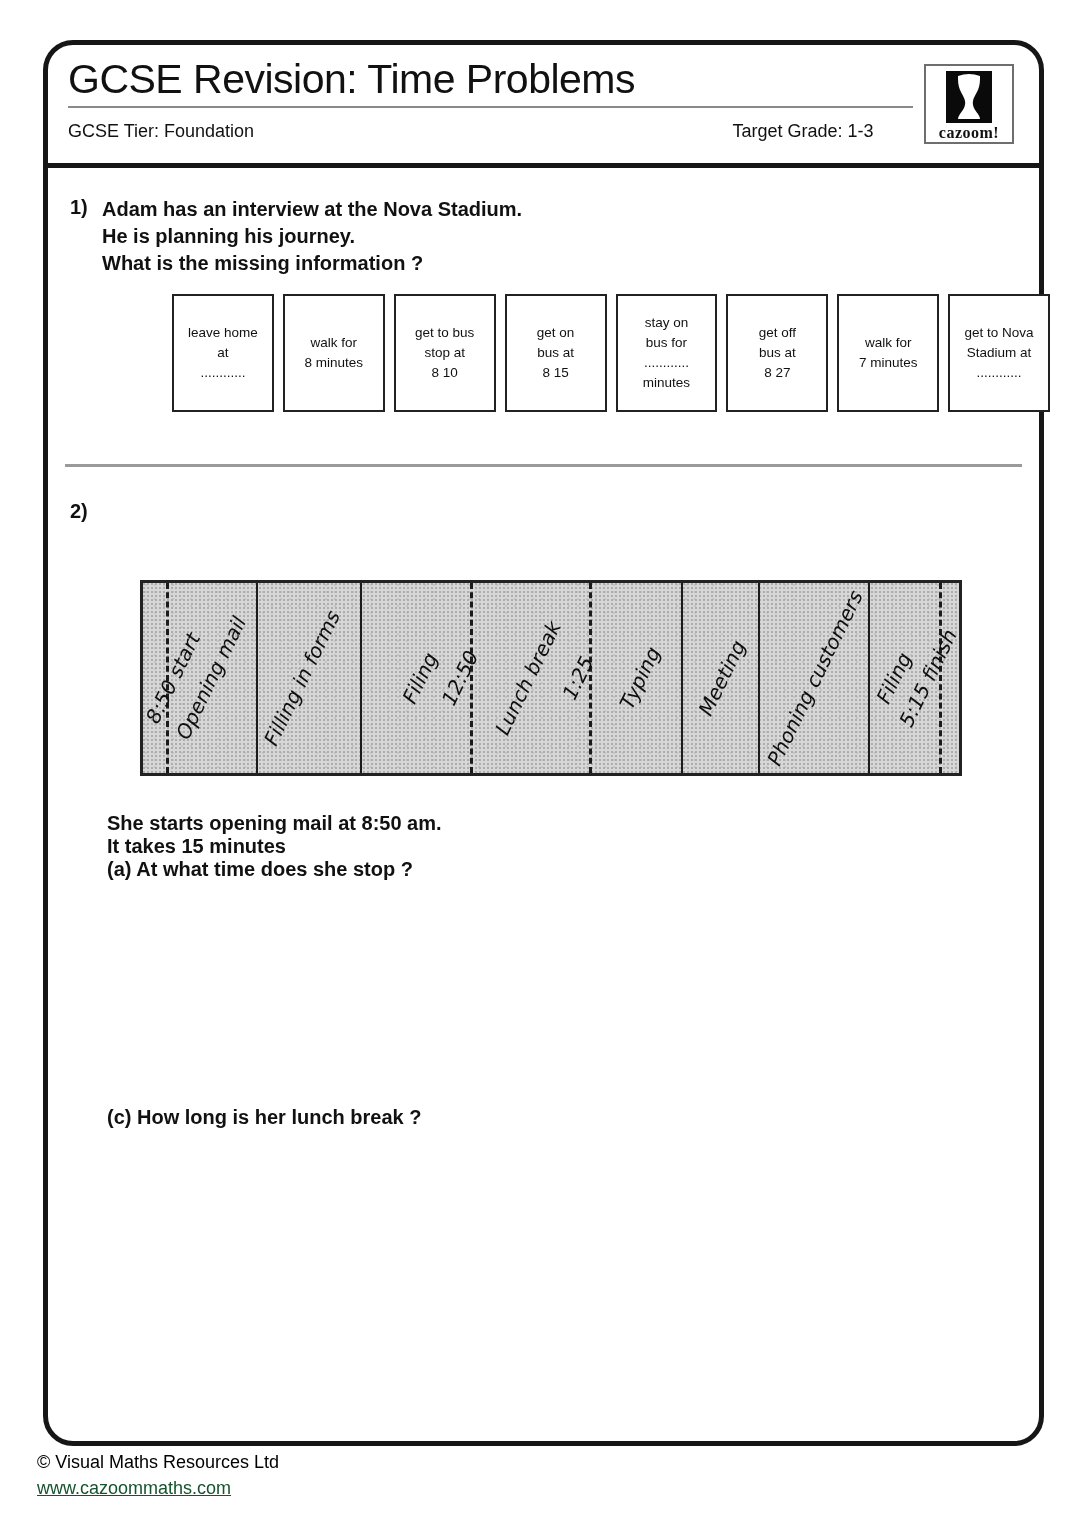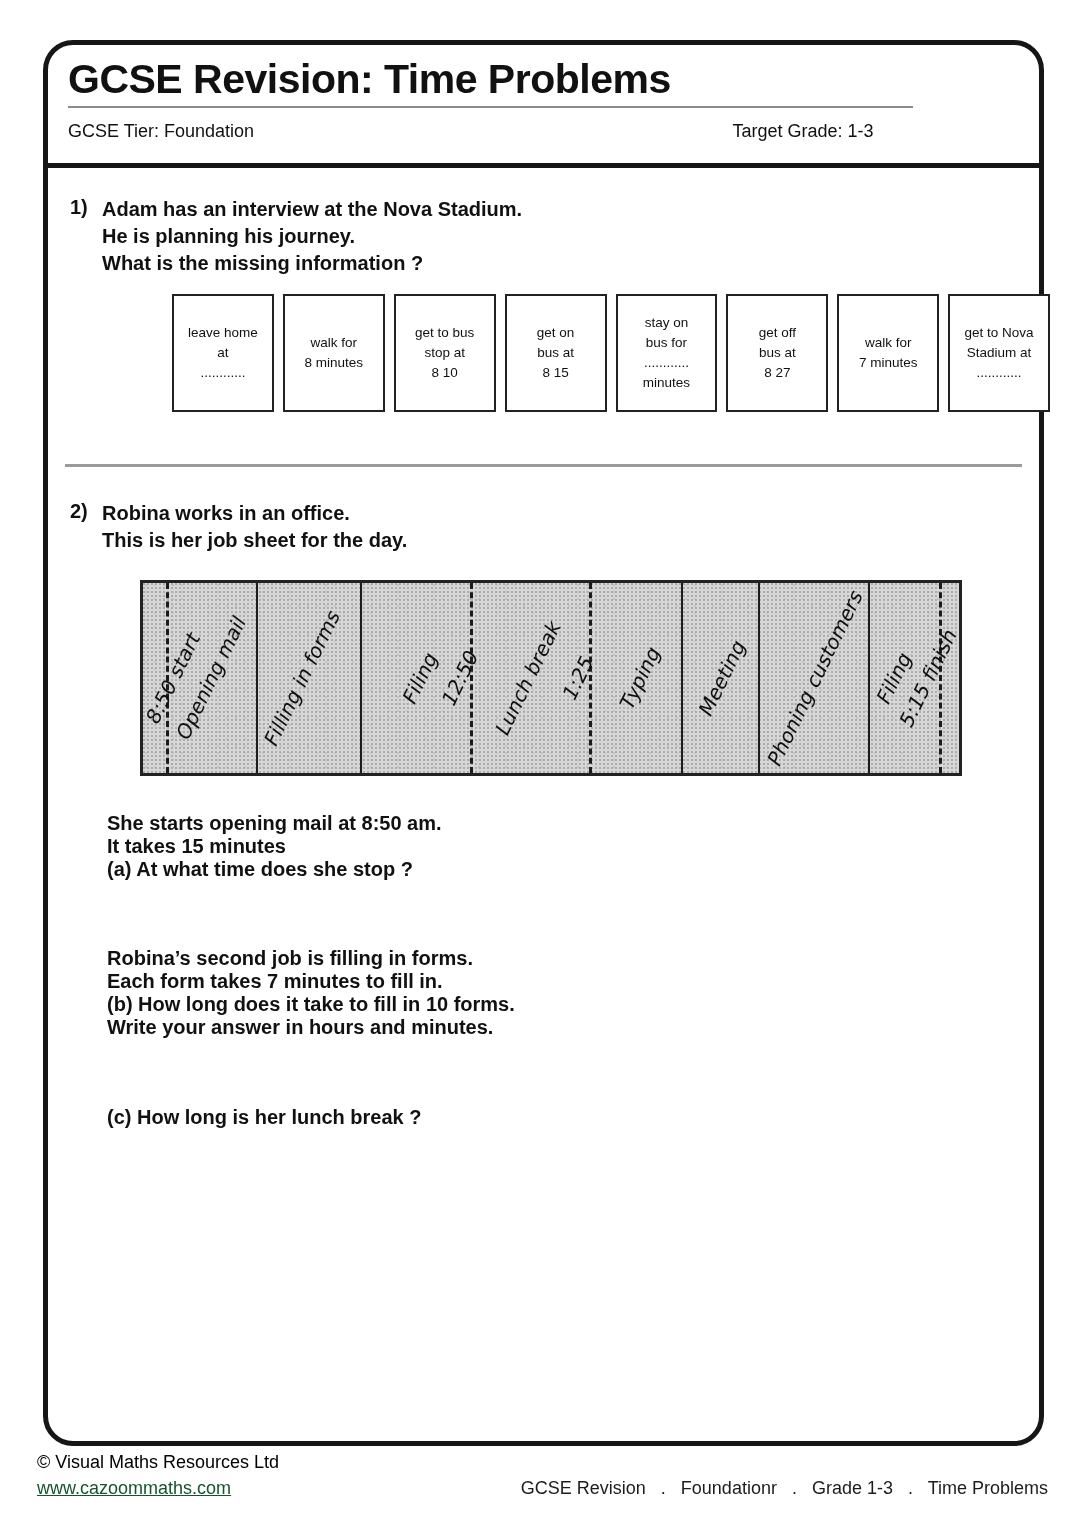--- a/index.html
+++ b/index.html
@@ -2,21 +2,21 @@
 <html><head>
 <meta charset="utf-8">
 <style>
   * { margin:0; padding:0; box-sizing:border-box; }
   html,body { width:1086px; height:1536px; background:#ffffff; font-family:"Liberation Sans", sans-serif; color:#111; }
   .page { position:relative; width:1086px; height:1536px; overflow:hidden; }
 
   .frame { position:absolute; left:43px; top:40px; width:1001px; height:1406px;
            border:5px solid #161616; border-radius:30px; background:#fff; }
 
-  .page-title { position:absolute; left:68px; top:56px; font-size:41px; font-weight:bold;
+  .page-title { position:absolute; left:68px; top:56px; font-size:41px; font-weight:normal;
                 letter-spacing:-0.5px; white-space:nowrap; }
   .title-underline { position:absolute; left:68px; top:106px; width:845px; height:2px; background:#8a8a8a; }
   .tier-label  { position:absolute; left:68px; top:121px; font-size:18px; }
   .grade-label { position:absolute; left:703px; top:121px; width:200px; font-size:18px; text-align:center; }
 
   .logo-box { position:absolute; left:924px; top:64px; width:90px; height:80px;
               border:2px solid #6e6e6e; background:#fff; display:flex; flex-direction:column;
               align-items:center; justify-content:flex-start; padding-top:5px; }
   .logo-mark { width:46px; height:52px; display:block; }
   .logo-word { font-family:"Liberation Serif", serif; font-weight:bold; font-size:16px;
@@ -64,20 +64,27 @@
 
 <div class="page">
 
   <div class="frame"></div>
 
   <div class="page-title">GCSE Revision: Time Problems</div>
   <div class="title-underline"></div>
   <div class="tier-label">GCSE Tier: Foundation</div>
   <div class="grade-label">Target Grade: 1-3</div>
 
+  <div class="logo-box">
+    <svg class="logo-mark" viewBox="0 0 46 52">
+      <rect x="0" y="0" width="46" height="52" fill="#0a0a0a"></rect>
+      <path d="M12 5 Q23 1 34 5 L34 8 C34 20 28 24 27 30 C26 35 29 39 32 43 Q34 46 34 48 L12 48 Q12 46 14 43 C17 39 20 35 19 30 C18 24 12 20 12 8 Z" fill="#ffffff"></path>
+    </svg>
+    <div class="logo-word">cazoom!</div>
+  </div>
 
   <div class="header-rule"></div>
 
   <div class="q-num" style="left:70px; top:196px;">1)</div>
   <div class="q-text" style="left:102px; top:196px;">Adam has an interview at the Nova Stadium.
 He is planning his journey.
 What is the missing information ?</div>
 
   <div class="journey-row">
     <div class="journey-box">
@@ -117,22 +124,20 @@
     <div class="journey-box">
         <span>get to Nova
 Stadium at
 ............</span>
       </div>
   </div>
 
   <div class="section-divider"></div>
 
   <div class="q-num" style="left:70px; top:500px;">2)</div>
-  <div class="q-text" style="left:102px; top:500px;">Robina works in an office.
-This is her job sheet for the day.</div>
 
   <div class="strip" id="job-sheet">
       <div class="strip-div dashed" style="left: 2.8%;"></div>
       <div class="strip-div solid" style="left: 13.9%;"></div>
       <div class="strip-div solid" style="left: 26.6%;"></div>
       <div class="strip-div dashed" style="left: 40.1%;"></div>
       <div class="strip-div dashed" style="left: 54.6%;"></div>
       <div class="strip-div solid" style="left: 65.9%;"></div>
       <div class="strip-div solid" style="left: 75.4%;"></div>
       <div class="strip-div solid" style="left: 88.8%;"></div>
@@ -147,23 +152,18 @@
       <span class="strip-label" style="left: 60.9%;">Typing</span>
       <span class="strip-label" style="left: 70.9%;">Meeting</span>
       <span class="strip-label" style="left: 82.4%;">Phoning customers</span>
       <span class="strip-label" style="left: 92%;">Filing</span>
       <span class="strip-label" style="left: 96.2%;">5:15 finish</span>
     </div>
 
   <div class="para" style="top:812px;">She starts opening mail at 8:50 am.
 It takes 15 minutes
 (a) At what time does she stop ?</div>
-  <div class="para" style="top:947px;">Robina’s second job is filling in forms.
-Each form takes 7 minutes to fill in.
-(b) How long does it take to fill in 10 forms.
-Write your answer in hours and minutes.</div>
   <div class="para" style="top:1106px;">(c) How long is her lunch break ?</div>
 
   <div class="footer-copy">© Visual Maths Resources Ltd</div>
   <a class="footer-link">www.cazoommaths.com</a>
-  <div class="footer-doc">GCSE Revision   .   Foundationr   .   Grade 1-3   .   Time Problems</div>
 
 </div>
 
 </body></html>

